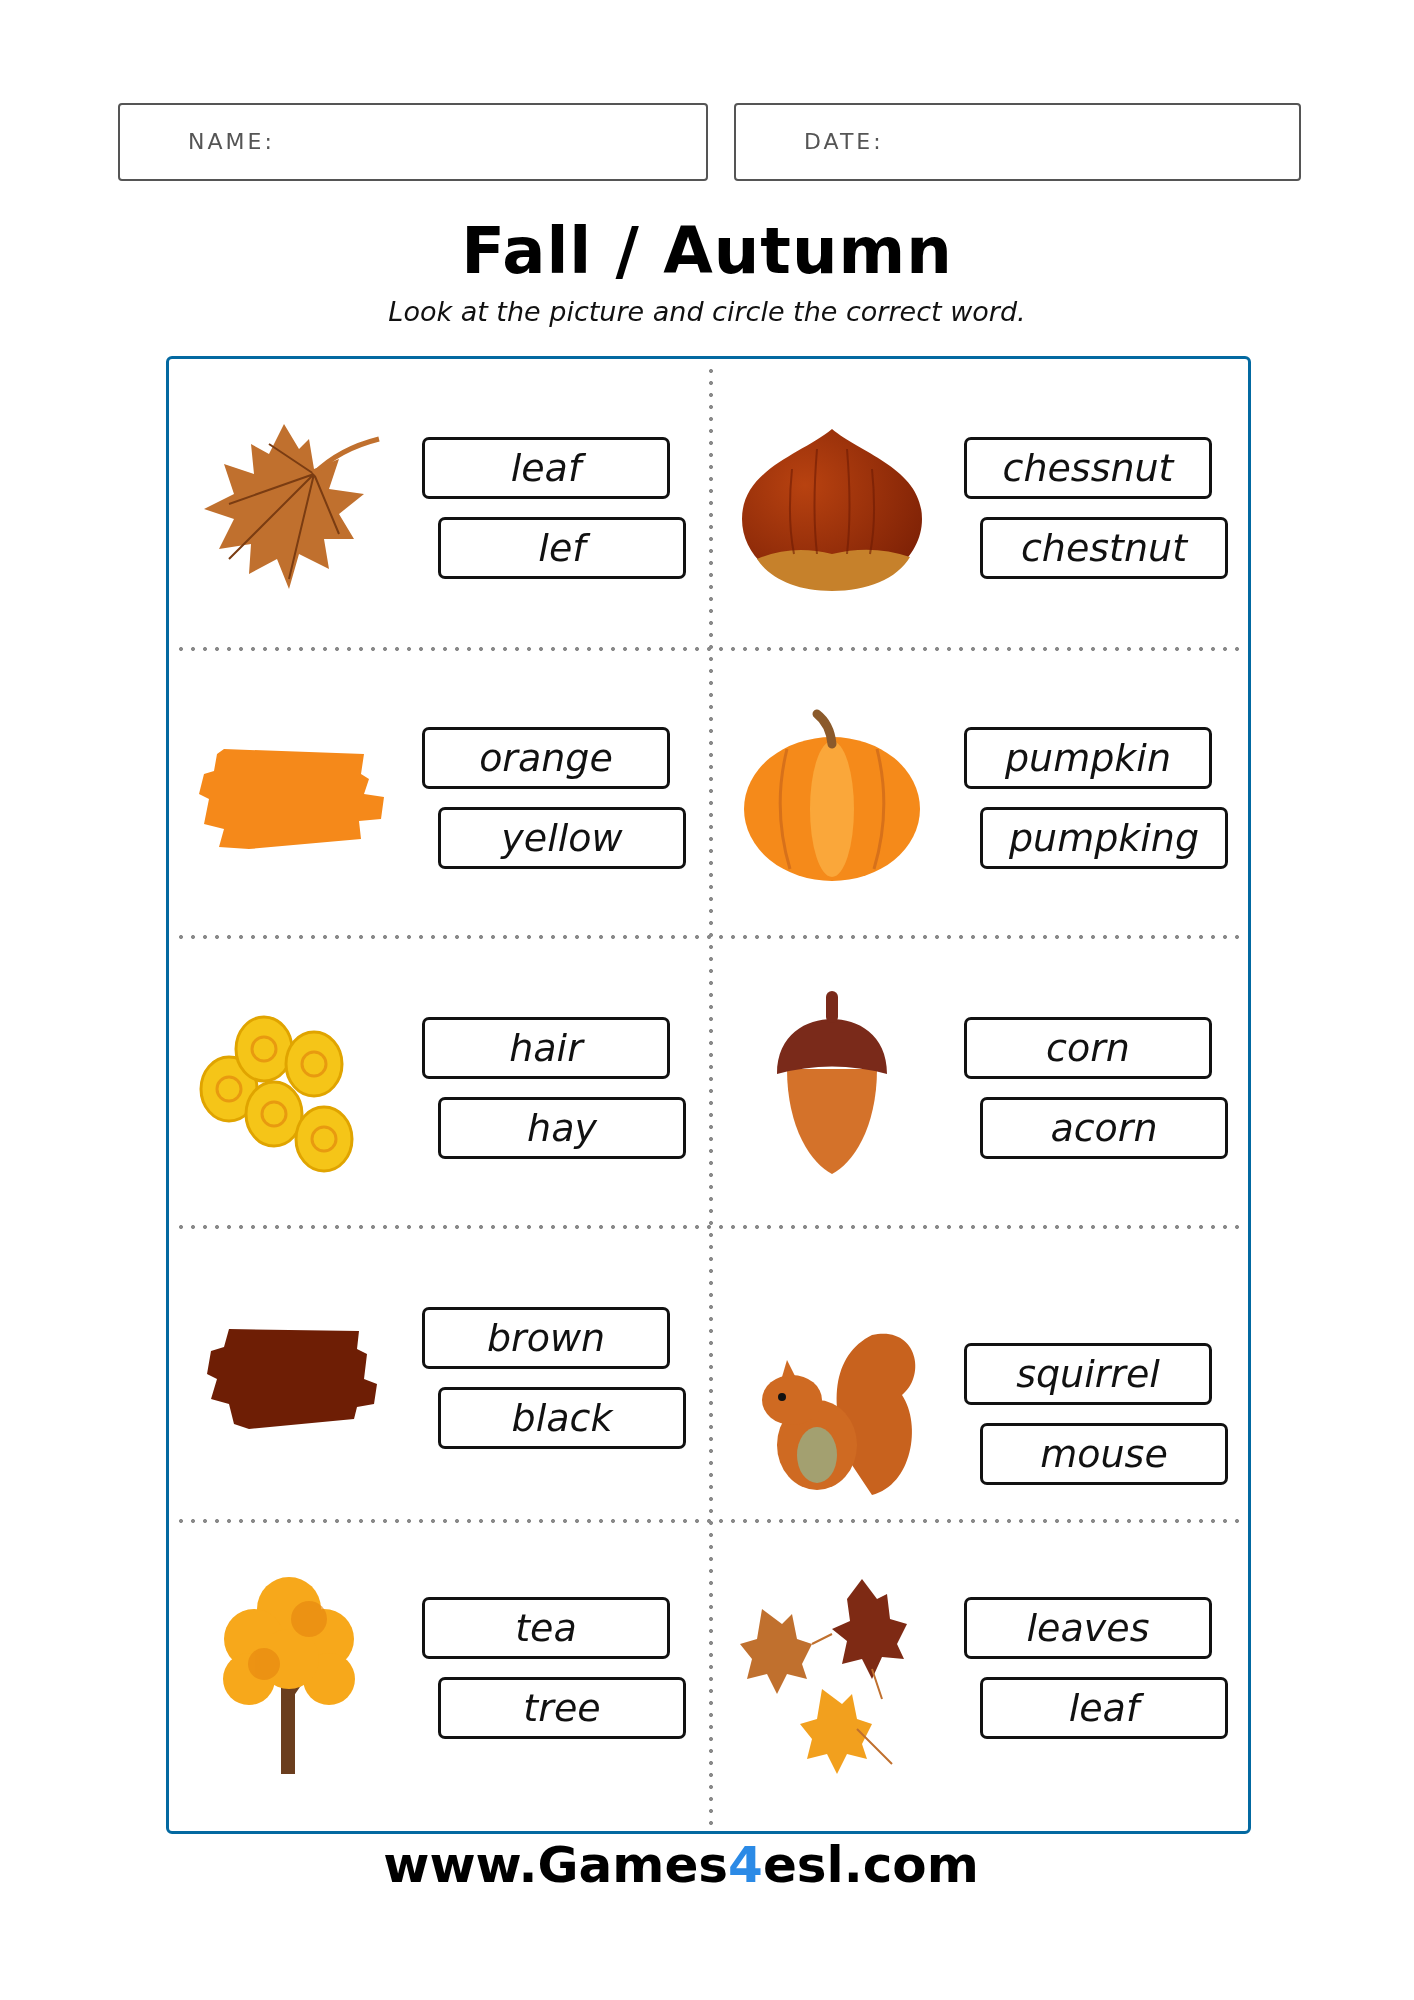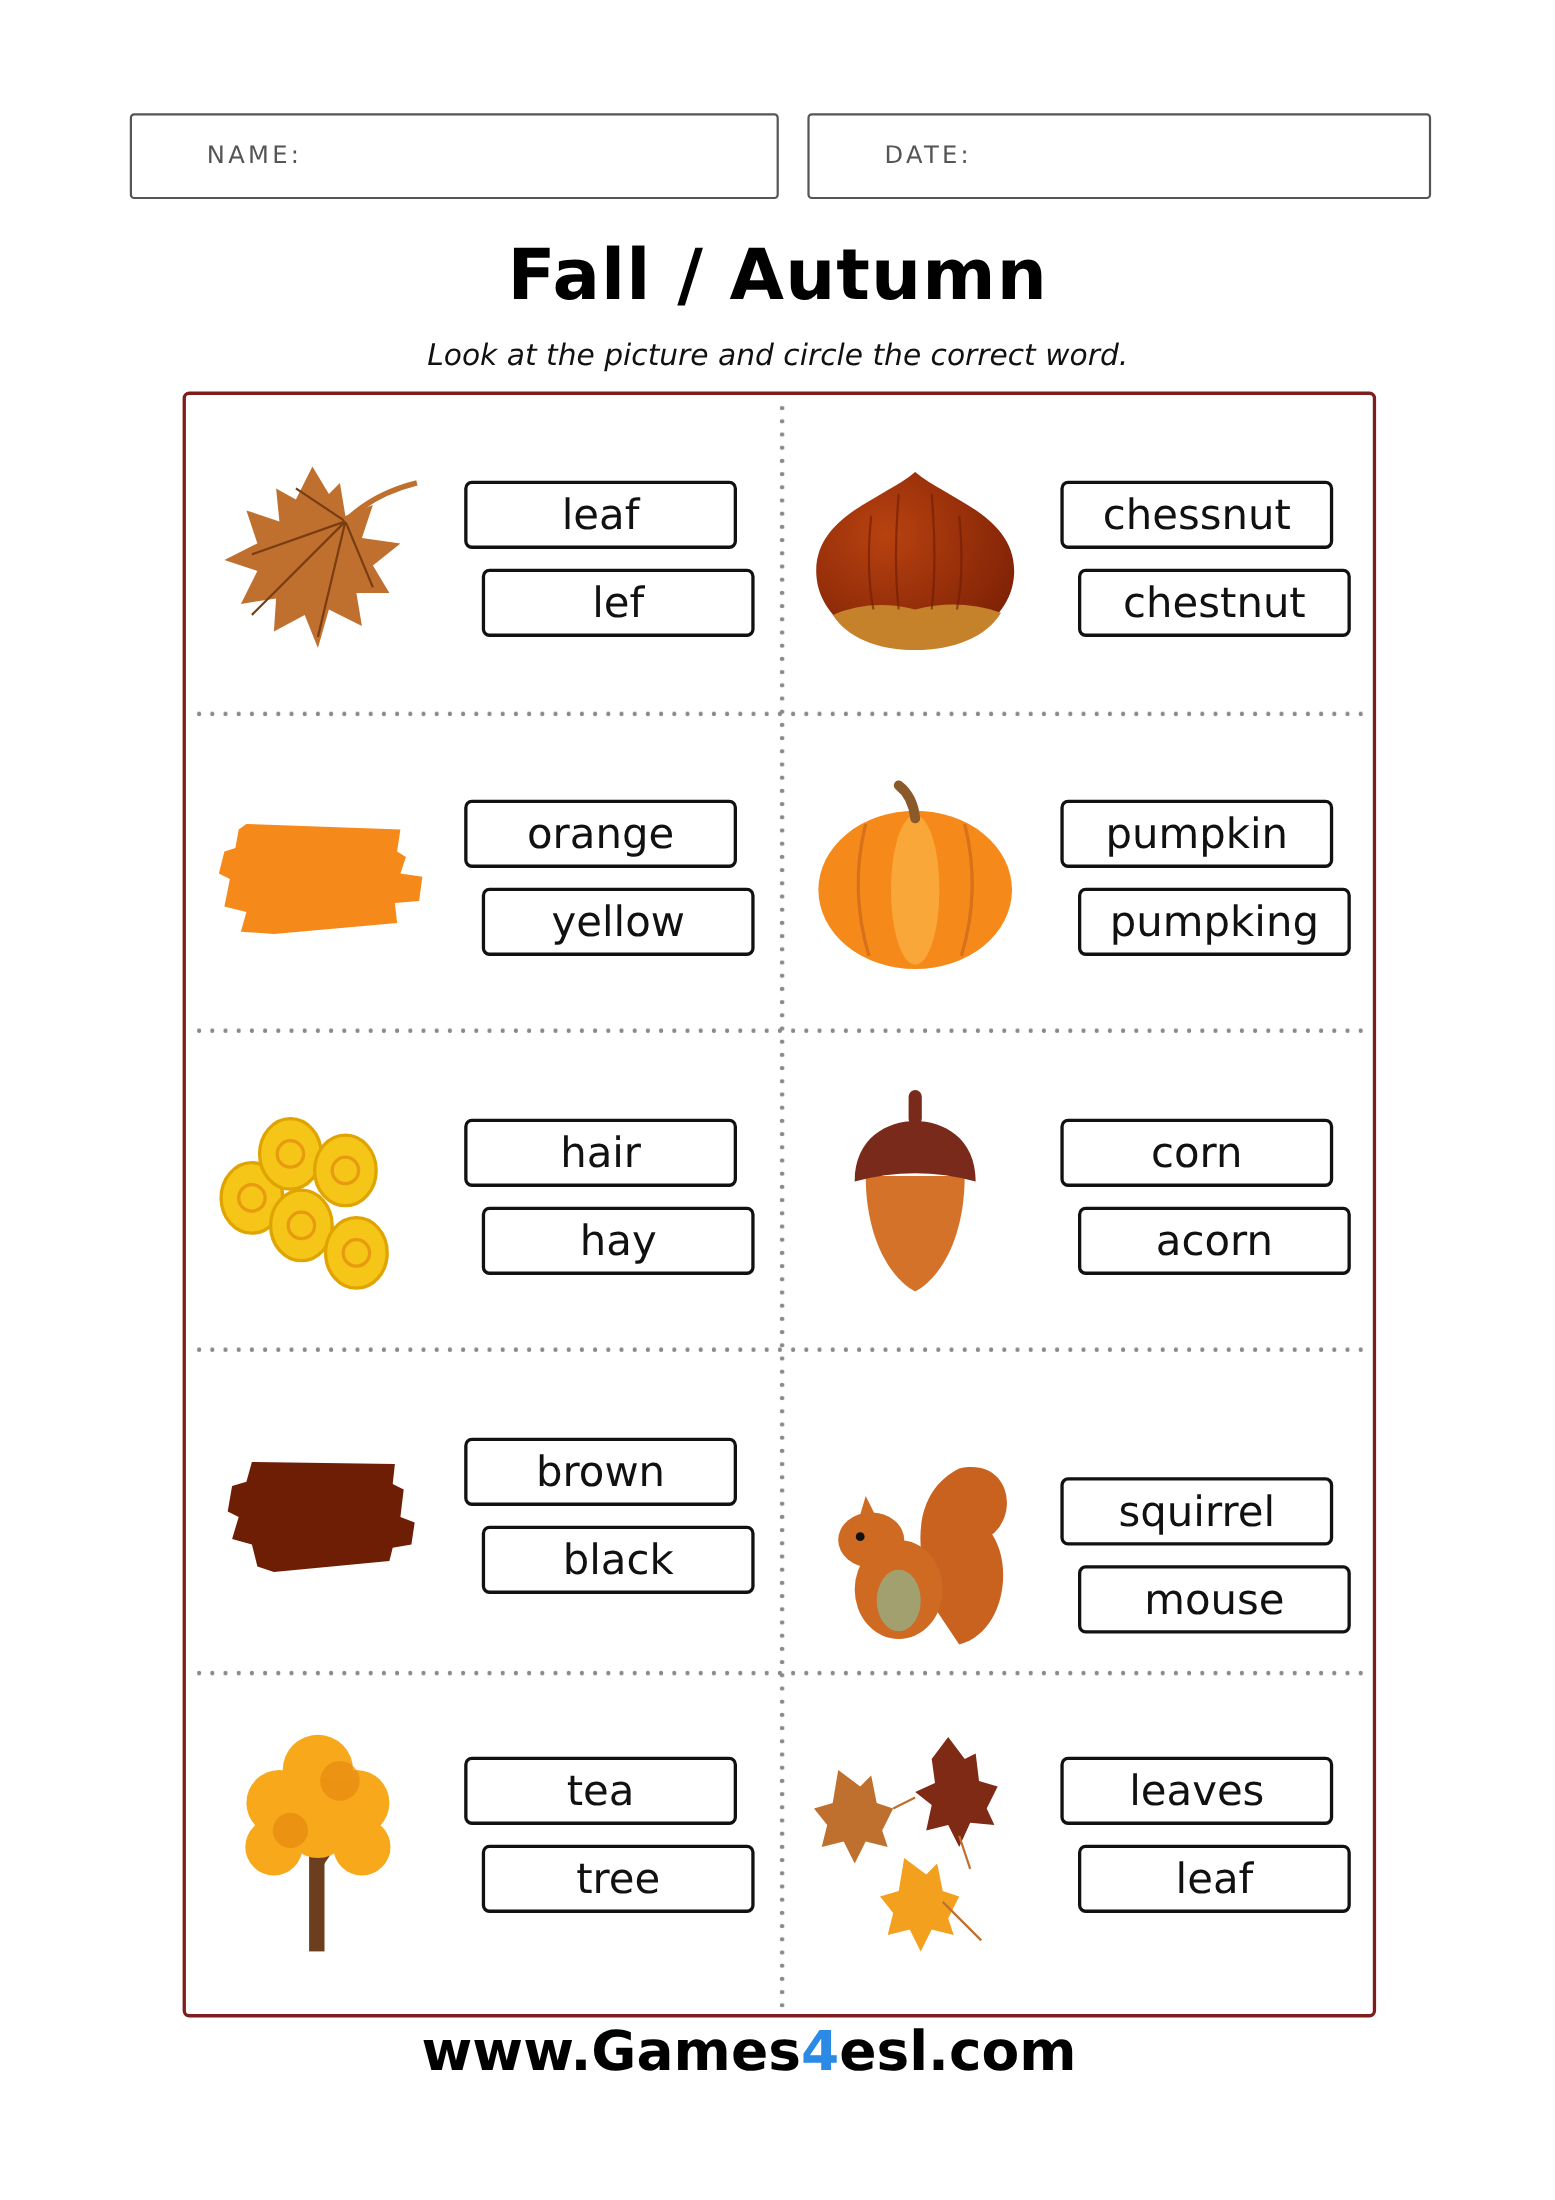--- a/index.html
+++ b/index.html
@@ -18,26 +18,26 @@
   }
   #name-box { left: 118px; width: 590px; }
   #date-box { left: 734px; width: 567px; }
 
   #title {
     position: absolute; left: 0; width: 1414px; top: 214px; text-align: center;
     font-family: "DejaVu Sans", sans-serif; font-weight: bold; font-size: 64px; letter-spacing: 1px;
   }
   #subtitle {
     position: absolute; left: 0; width: 1414px; top: 296px; text-align: center;
-    font-family: "DejaVu Sans", sans-serif; font-style: italic; font-size: 27px; color: #111; margin-top: 12px;
+    font-family: "DejaVu Sans", sans-serif; font-style: italic; font-size: 27px; color: #111;
   }
 
   #grid {
     position: absolute; left: 166px; top: 356px; width: 1085px; height: 1478px;
-    border: 3px solid #7f1d1d; border-radius: 6px;
+    border: 3px solid #0369a1; border-radius: 6px; font-style: italic;
   }
   .vdiv {
     position: absolute; left: 540px; top: 6px; bottom: 6px; width: 4px;
     background-image: radial-gradient(circle, #8a8a8a 1.9px, transparent 2.2px);
     background-size: 4px 12px; background-repeat: repeat-y;
   }
   .hdiv {
     position: absolute; left: 6px; right: 6px; height: 4px;
     background-image: radial-gradient(circle, #8a8a8a 1.9px, transparent 2.2px);
     background-size: 12px 4px; background-repeat: repeat-x;

